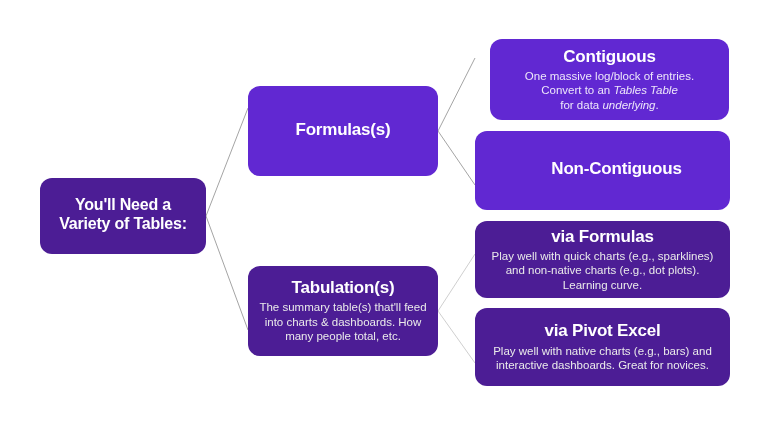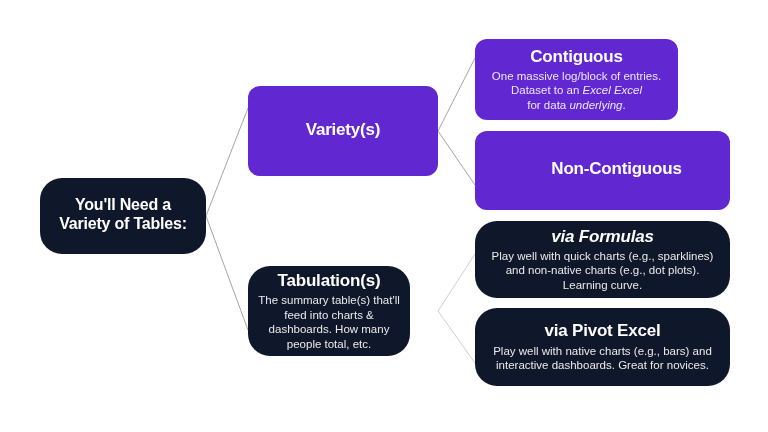--- a/index.html
+++ b/index.html
@@ -66,62 +66,61 @@
   .node.purple {
     background: #6128D2;
     color: #ffffff;
   }
   .node.purple .body {
     color: #EDE6FA;
   }
 
   
   .node.grey {
-    background: #0f172a;
+    background: #4c1d95;
     color: #ffffff;
-    border-radius: 22px;
   }
   .node.grey .body {
     color: #EAEAEA;
   }
 
   
   #node-root {
     left: 40px;  top: 178px;  width: 166px; height: 76px;
   }
   #node-root .title { font-size: 16px; }
 
   #node-dataset {
     left: 248px; top: 86px;  width: 190px; height: 90px;
   }
   #node-dataset .title { font-size: 17px; }
   #node-dataset .body  { font-size: 11.5px; }
 
   #node-tabulation {
-    left: 248px; top: 266px; width: 162px; height: 90px;
+    left: 248px; top: 266px; width: 190px; height: 90px;
   }
   #node-tabulation .title { font-size: 17px; }
   #node-tabulation .body  { font-size: 11.5px; }
 
   #node-contiguous {
-    left: 475px; top: 39px;  width: 203px; height: 81px;
+    left: 490px; top: 39px;  width: 239px; height: 81px;
   }
   #node-contiguous .title { font-size: 17px; }
   #node-contiguous .body  { font-size: 11.5px; }
 
   #node-noncontiguous {
     left: 475px; top: 131px; width: 255px; height: 79px; padding-left: 38px;
   }
   #node-noncontiguous .title { font-size: 17px; }
   #node-noncontiguous .body  { font-size: 11.5px; }
 
   #node-formulas {
     left: 475px; top: 221px; width: 255px; height: 77px;
   }
-  #node-formulas .title { font-size: 17px; font-style: italic; }
+  #node-formulas .title { font-size: 17px; }
   #node-formulas .body  { font-size: 11.5px; }
 
   #node-pivot {
     left: 475px; top: 308px; width: 255px; height: 78px;
   }
   #node-pivot .title { font-size: 17px; }
   #node-pivot .body  { font-size: 11.5px; }
 </style>
 </head>
 <body>
@@ -138,33 +137,33 @@
 
     <path d="M438 311 L475 254" stroke="#C9C9C9" stroke-width="0.9" fill="none"></path>
     <path d="M438 311 L475 363" stroke="#C9C9C9" stroke-width="0.9" fill="none"></path>
   </svg>
 
   <div class="node grey" id="node-root">
     <div class="title">You'll Need a Variety of Tables:</div>
   </div>
 
   <div class="node purple" id="node-dataset">
-    <div class="title">Variety(s)</div>
+    <div class="title">Formulas(s)</div>
   </div>
 
   <div class="node grey" id="node-tabulation">
     <div class="title">Tabulation(s)</div>
     <div class="body">The summary table(s) that'll feed into charts &amp; dashboards. How many people total, etc.</div>
   </div>
 
   <div class="node purple" id="node-contiguous">
     <div class="title">Contiguous</div>
     <div class="body">
       <span>One massive log/block of entries.</span><br>
-      <span>Dataset to an </span><em>Excel Excel</em><br>
+      <span>Convert to an </span><em>Tables Table</em><br>
       <span>for data </span><em>underlying</em><span>.</span>
     </div>
   </div>
 
   <div class="node purple" id="node-noncontiguous">
     <div class="title">Non-Contiguous</div>
   </div>
 
   <div class="node grey" id="node-formulas">
     <div class="title">via Formulas</div>

